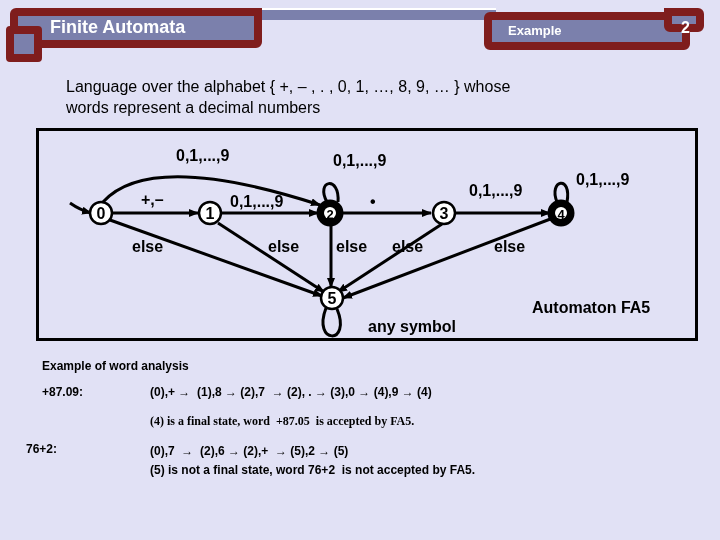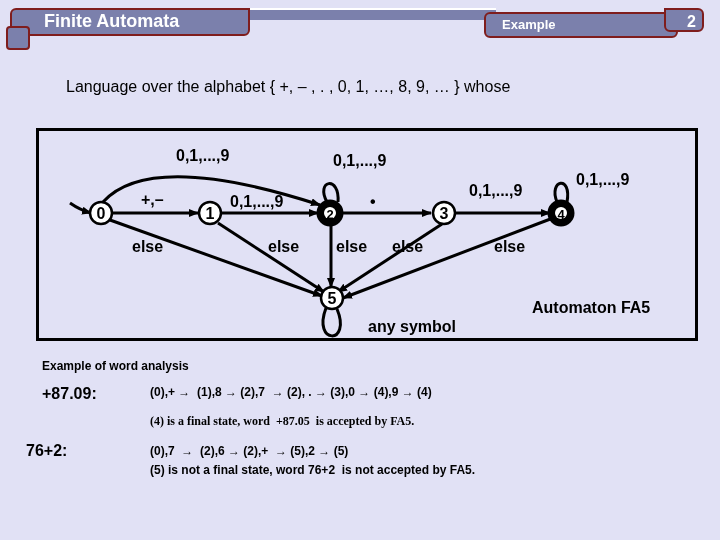--- a/index.html
+++ b/index.html
@@ -1,41 +1,42 @@
 <!DOCTYPE html>
 <html><head>
 <meta charset="utf-8">
 <style>
   html,body{margin:0;padding:0;}
   body{width:720px;height:540px;background:#e1e1f5;position:relative;overflow:hidden;font-family:"Liberation Sans",sans-serif;color:#000;}
-  .hdr{position:absolute;background:#7b80ac;border:2px solid #7f1d1d;color:#fff;font-weight:bold;}
+  .hdr{position:absolute;background:#7b80ac;border:8px solid #7f1d1d;color:#fff;font-weight:bold;}
   #hdr-main{left:10px;top:8px;width:204px;height:24px;border-radius:6px 0 6px 0;font-size:18px;padding-left:32px;line-height:22px;}
   #hdr-mid{left:214px;top:8px;width:282px;height:10px;border-top:2px solid #fff;background:#7b80ac;border-left:none;border-right:none;border-bottom:none;}
   #hdr-sq{left:6px;top:26px;width:20px;height:20px;border-radius:4px;}
   #hdr-ex{left:484px;top:12px;width:174px;height:22px;border-radius:6px;font-size:13px;line-height:22px;padding-left:16px;}
   #hdr-num{left:664px;top:8px;width:40px;height:24px;border-radius:0 6px 6px 6px;font-size:16px;line-height:24px;text-align:right;padding-right:6px;box-sizing:border-box;}
   .intro{position:absolute;left:66px;top:76px;font-size:16px;font-weight:normal;line-height:21px;}
   #diag-box{position:absolute;left:36px;top:128px;width:662px;height:213px;border:3px solid #000;box-sizing:border-box;}
   svg{position:absolute;left:0;top:0;}
   .t{font-family:"Liberation Sans",sans-serif;font-weight:bold;font-size:16px;}
   .sec-title{position:absolute;left:42px;top:351px;font-size:12px;font-weight:bold;margin-top:8px;}
-  .lbl{position:absolute;font-size:16px;font-weight:bold;}
+  .lbl{position:absolute;font-size:12px;font-weight:bold;}
   .ln{position:absolute;left:150px;font-size:12px;font-weight:bold;white-space:pre;}
 </style>
 </head>
 <body>
 
 <div class="hdr" id="hdr-mid"></div>
 <div class="hdr" id="hdr-main">Finite Automata</div>
 <div class="hdr" id="hdr-sq"></div>
 <div class="hdr" id="hdr-ex">Example</div>
 <div class="hdr" id="hdr-num">2</div>
 
 <div class="intro">
   <div>Language over the alphabet { +, – , . , 0, 1, …, 8, 9, … } whose</div>
+  <div>words represent a decimal numbers</div>
 </div>
 
 <div id="diag-box"></div>
 
 <svg width="720" height="540">
   <defs>
     <marker id="ah" markerWidth="10" markerHeight="8" refX="9" refY="4" orient="auto" markerUnits="userSpaceOnUse">
       <path d="M0,0 L10,4 L0,8 z" fill="#000"></path>
     </marker>
   </defs>

